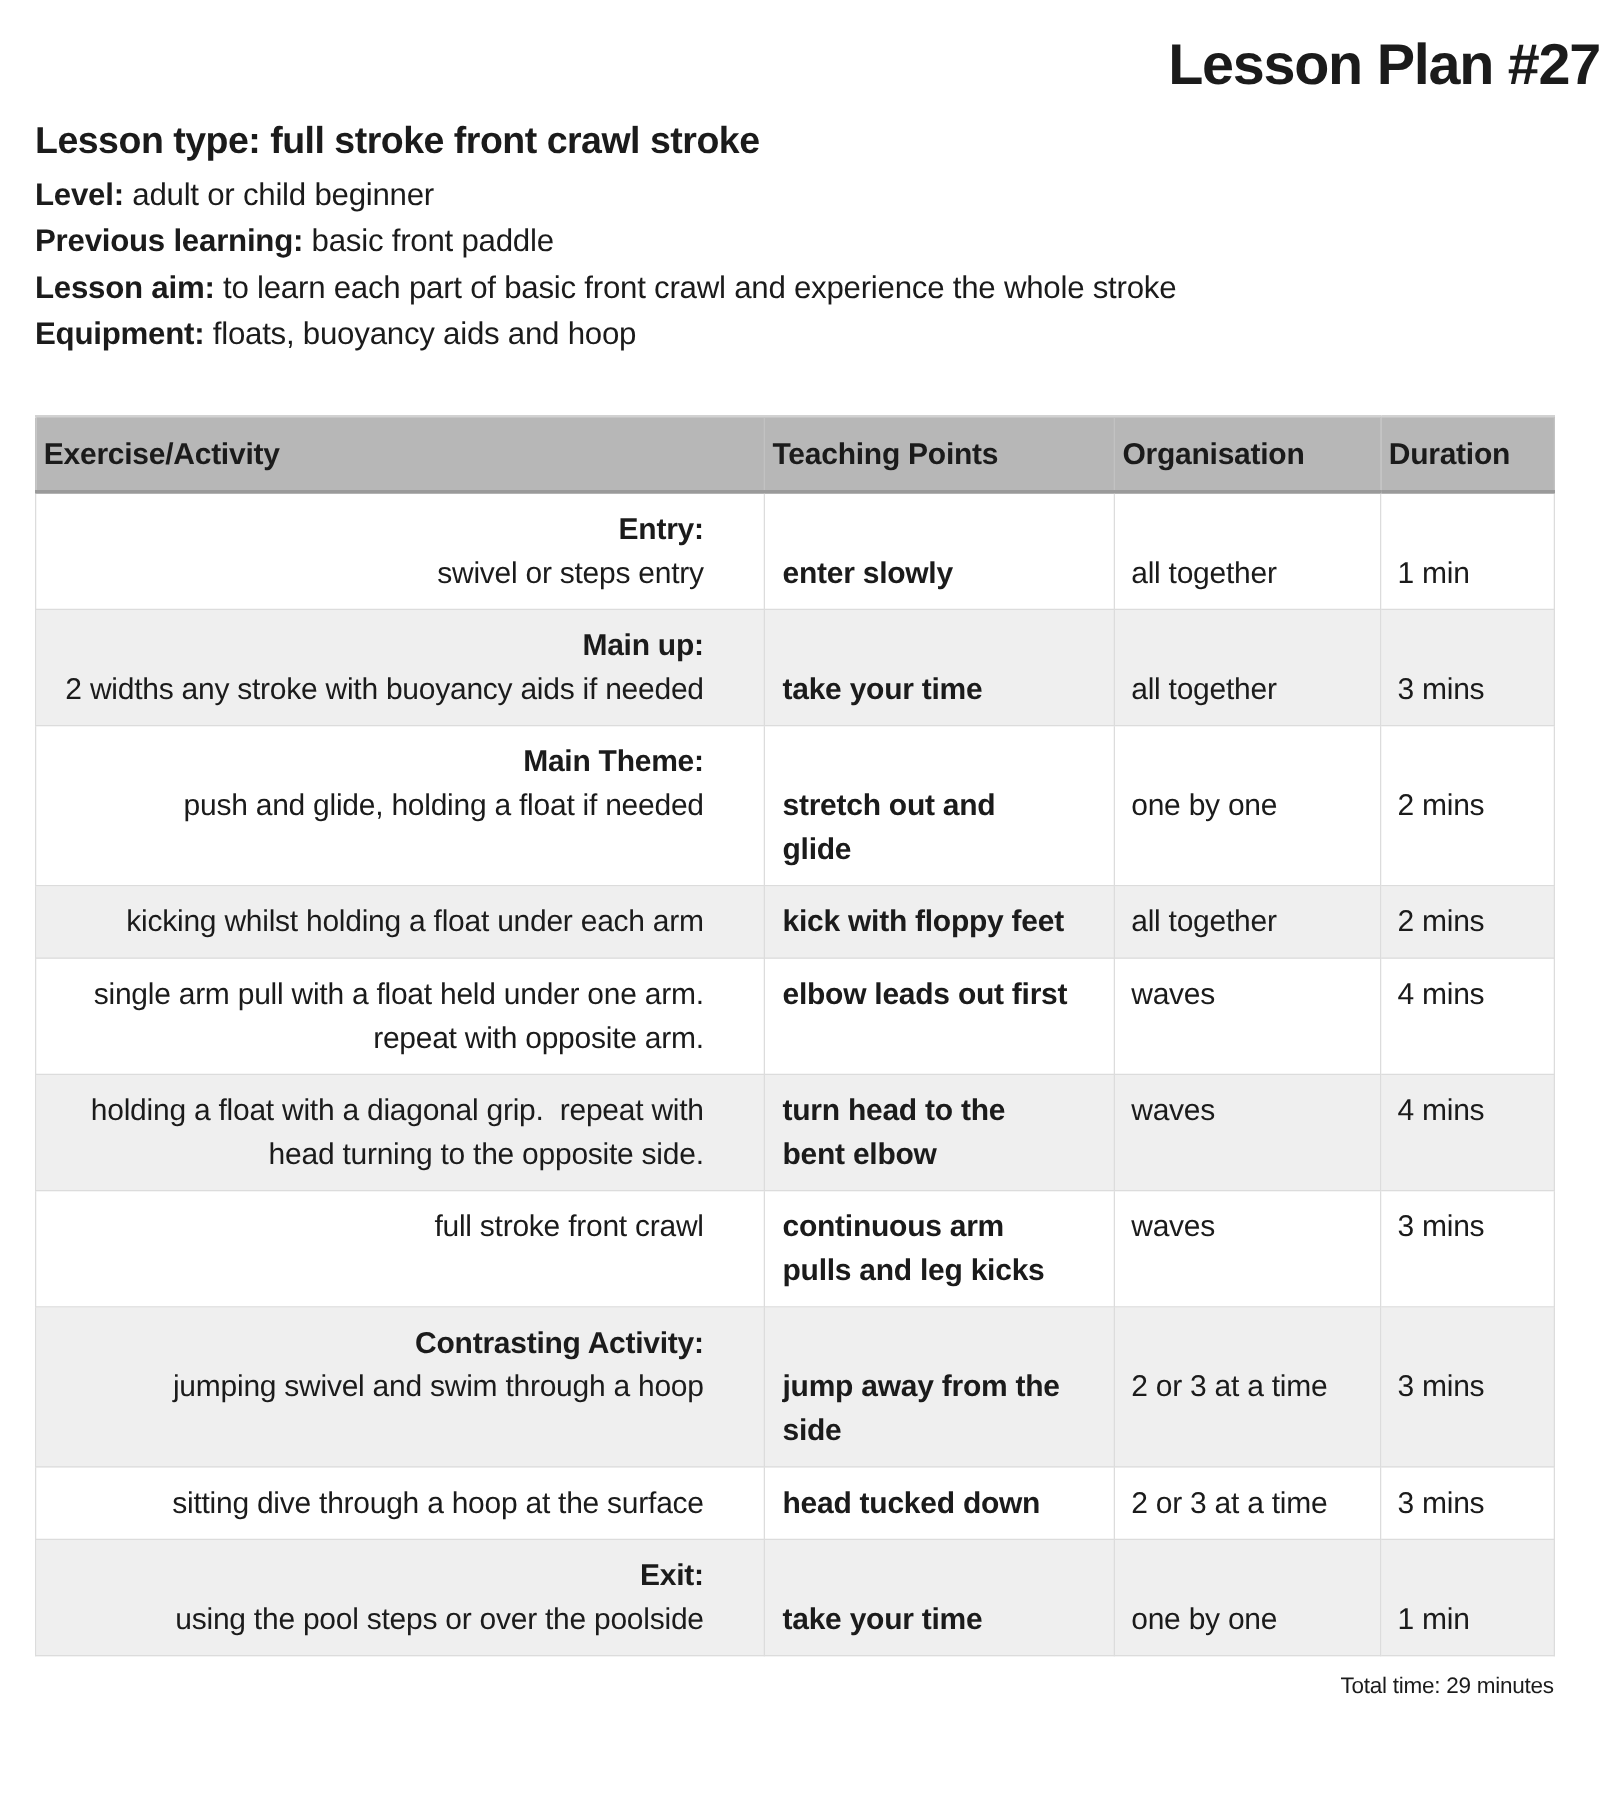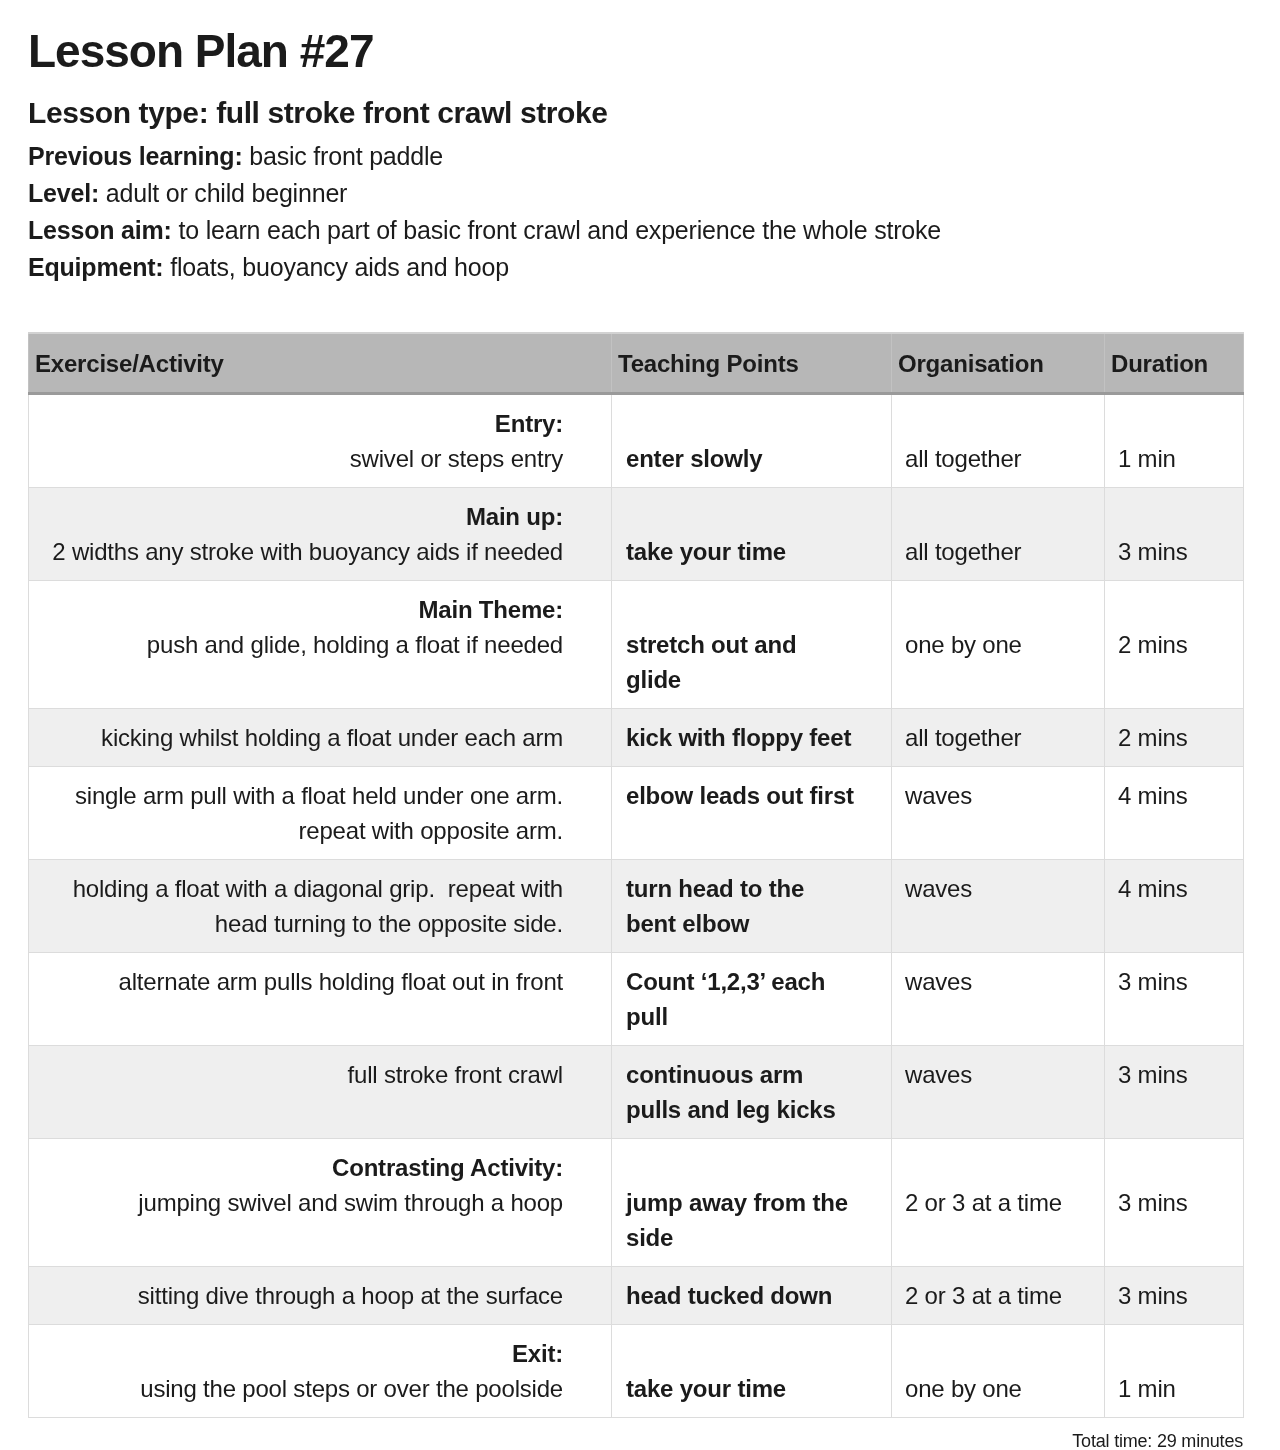--- a/index.html
+++ b/index.html
@@ -14,20 +14,21 @@
     height: 1450px;
     box-sizing: border-box;
     padding: 24px 0 0 28px;
     overflow: hidden;
   }
   .title {
     font-size: 46px;
     font-weight: 700;
     letter-spacing: -1px;
     margin: 0 0 18px 0;
+    text-align: right;
   }
   .subtitle {
     font-size: 30px;
     font-weight: 700;
     letter-spacing: -0.4px;
     margin: 0 0 8px 0;
   }
   .meta p {
     font-size: 25px;
     line-height: 37px;
@@ -94,22 +95,22 @@
 </style>
 </head>
 <body>
 
 <div class="page">
 
   <h1 class="title">Lesson Plan #27</h1>
   <h2 class="subtitle">Lesson type: full stroke front crawl stroke</h2>
 
   <div class="meta">
+    <p><b>Level:</b><span> adult or child beginner</span></p>
     <p><b>Previous learning:</b><span> basic front paddle</span></p>
-    <p><b>Level:</b><span> adult or child beginner</span></p>
     <p><b>Lesson aim:</b><span> to learn each part of basic front crawl and experience the whole stroke</span></p>
     <p><b>Equipment:</b><span> floats, buoyancy aids and hoop</span></p>
   </div>
 
   <table class="lesson">
     <colgroup>
       <col class="c1">
         <col class="c2">
         <col class="c3">
         <col class="c4">
@@ -209,34 +210,20 @@
             <div class="cell-text">turn head to the bent elbow</div>
           </td>
     <td class="c-org">
             <div class="cell-text">waves</div>
           </td>
     <td class="c-dur">
             <div class="cell-text">4 mins</div>
           </td>
   </tr>
 
-  <tr>
-    <td class="c-activity">
-            <div class="activity">alternate arm pulls holding float out in front</div>
-          </td>
-    <td class="c-teaching">
-            <div class="cell-text">Count ‘1,2,3’ each pull</div>
-          </td>
-    <td class="c-org">
-            <div class="cell-text">waves</div>
-          </td>
-    <td class="c-dur">
-            <div class="cell-text">3 mins</div>
-          </td>
-  </tr>
 
   <tr>
     <td class="c-activity">
             <div class="activity">full stroke front crawl</div>
           </td>
     <td class="c-teaching">
             <div class="cell-text">continuous arm pulls and leg kicks</div>
           </td>
     <td class="c-org">
             <div class="cell-text">waves</div>

